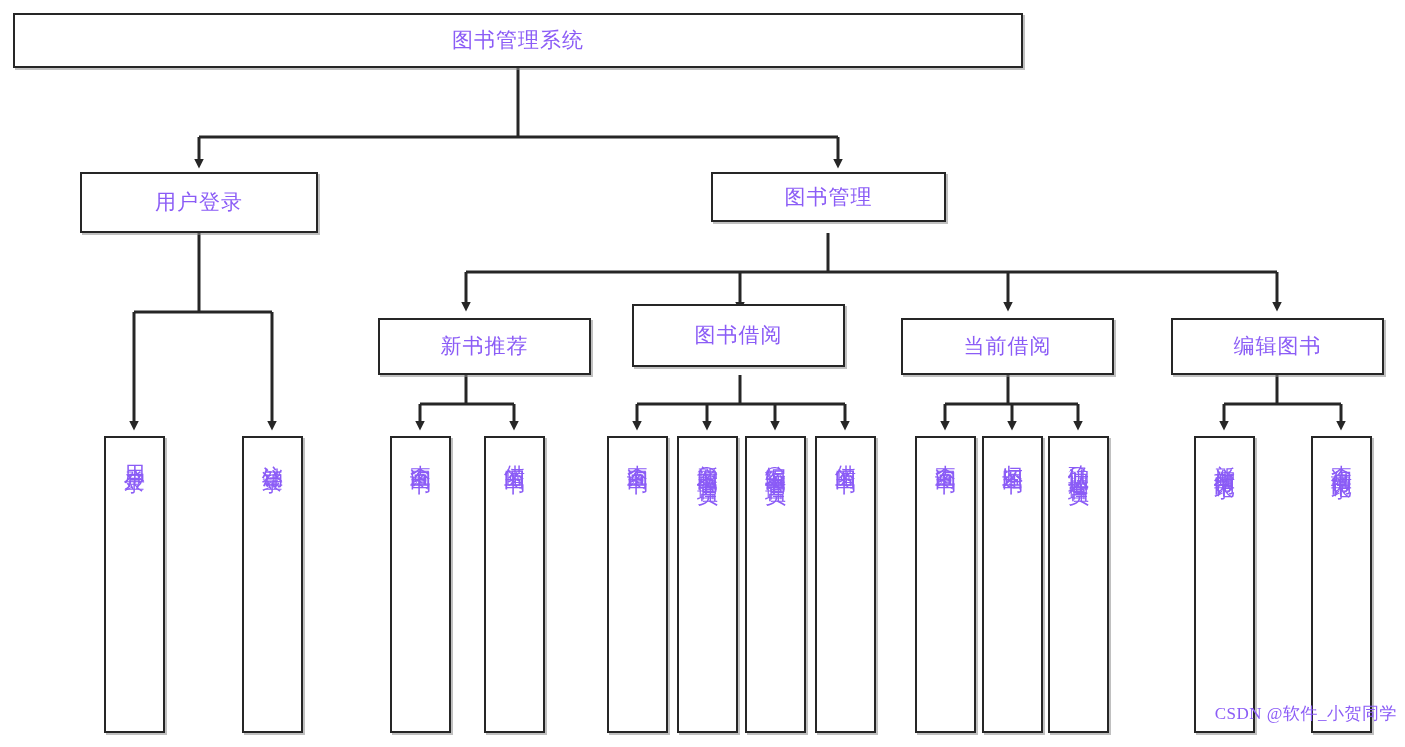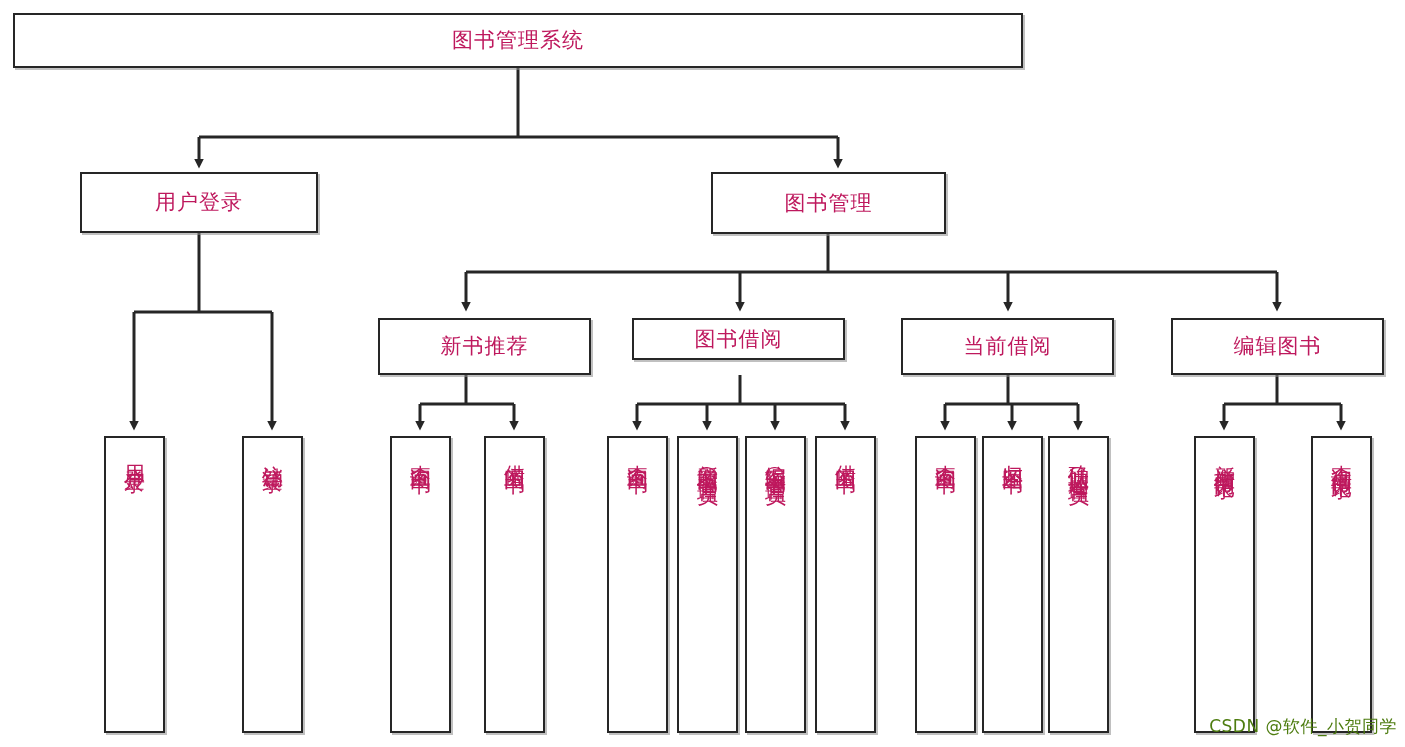--- a/index.html
+++ b/index.html
@@ -2,26 +2,26 @@
 <html><head>
 <meta charset="utf-8">
 <style>
   html,body{margin:0;padding:0;background:#ffffff;}
   body{width:1405px;height:747px;font-family:"DejaVu Sans","Liberation Sans",sans-serif;}
   #stage{position:relative;width:1405px;height:747px;overflow:hidden;background:#fff;}
   svg#wires{position:absolute;left:0;top:0;width:1405px;height:747px;}
   .node{position:absolute;box-sizing:border-box;background:#ffffff;border:2px solid #262626;
         display:flex;align-items:center;justify-content:center;
         box-shadow:2px 2px 0 0 rgba(140,140,140,.55);}
-  .node .lbl{color:#be185d;font-size:21px;line-height:1.25;letter-spacing:1px;white-space:nowrap;}
+  .node .lbl{color:#8b5cf6;font-size:21px;line-height:1.25;letter-spacing:1px;white-space:nowrap;}
   .node.vert{padding:10px 0;align-items:flex-start;justify-content:center;}
   .node.vert .lbl{writing-mode:vertical-rl;text-orientation:upright;white-space:normal;
                   letter-spacing:3px;font-size:21px;line-height:1.15;}
-  .watermark{position:absolute;right:8px;bottom:9px;color:#4d7c0f;font-size:17px;
-             letter-spacing:.5px;white-space:nowrap;}
+  .watermark{position:absolute;right:8px;bottom:22px;color:#8b5cf6;font-size:17px;
+             letter-spacing:.5px;white-space:nowrap;font-family:Liberation Serif, serif;}
 </style>
 </head>
 <body>
 
 <div id="stage">
 
   <svg id="wires" viewBox="0 0 1405 747" xmlns="http://www.w3.org/2000/svg">
     <defs>
       <marker id="arw" markerWidth="12" markerHeight="12" refX="1.5" refY="5" orient="auto" markerUnits="userSpaceOnUse">
         <path d="M0,0 L10,5 L0,10 z" fill="#262626"></path>
@@ -71,28 +71,28 @@
     </g>
   </svg>
 
   <div class="node" style="left:13px;top:13px;width:1010px;height:55px;">
     <span class="lbl">图书管理系统</span>
   </div>
 
   <div class="node" style="left:80px;top:172px;width:238px;height:61px;">
     <span class="lbl">用户登录</span>
   </div>
-  <div class="node" style="left:711px;top:172px;width:235px;height:62px;">
+  <div class="node" style="left:711px;top:172px;width:235px;height:50px;">
     <span class="lbl">图书管理</span>
   </div>
 
   <div class="node" style="left:362px;top:318px;width:213px;height:57px;margin-left:16px;">
     <span class="lbl">新书推荐</span>
   </div>
-  <div class="node" style="left:632px;top:318px;width:213px;height:42px;">
+  <div class="node" style="left:632px;top:304px;width:213px;height:63px;">
     <span class="lbl">图书借阅</span>
   </div>
   <div class="node" style="left:901px;top:318px;width:213px;height:57px;">
     <span class="lbl">当前借阅</span>
   </div>
   <div class="node" style="left:1171px;top:318px;width:213px;height:57px;">
     <span class="lbl">编辑图书</span>
   </div>
 
   <div class="node vert" style="left:104px;top:436px;width:61px;height:297px;">

